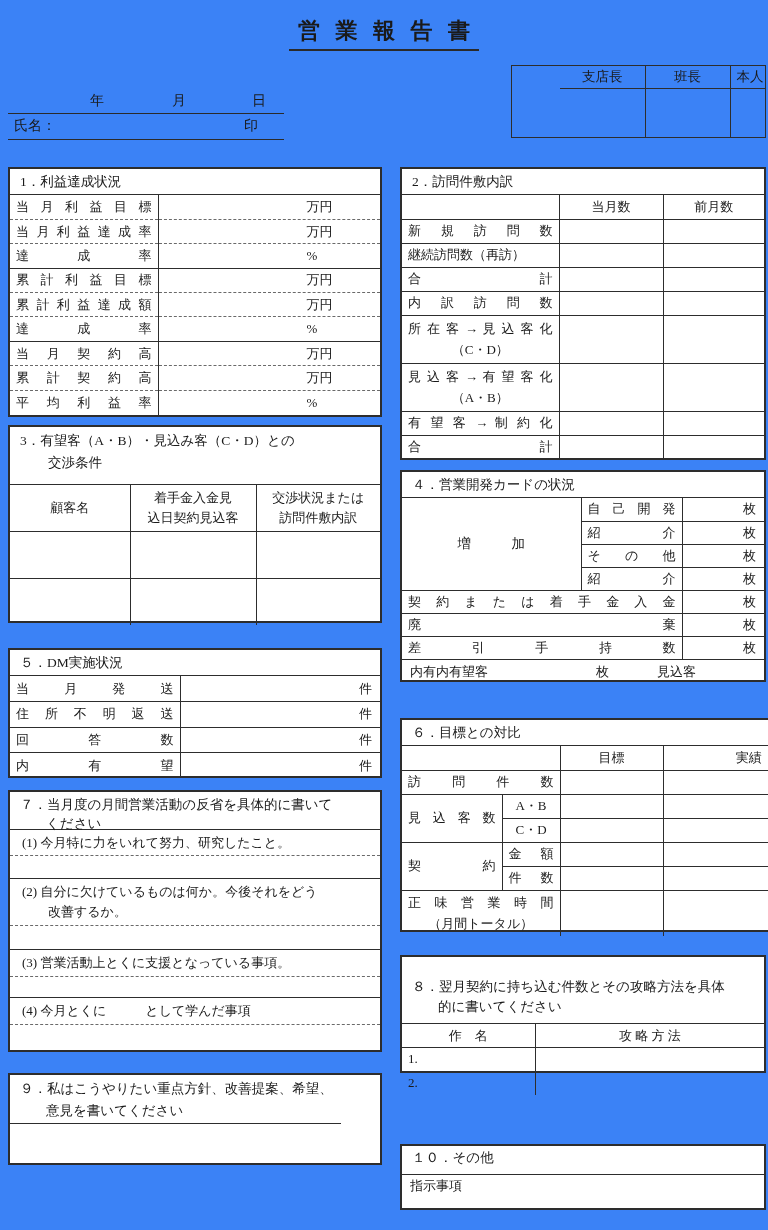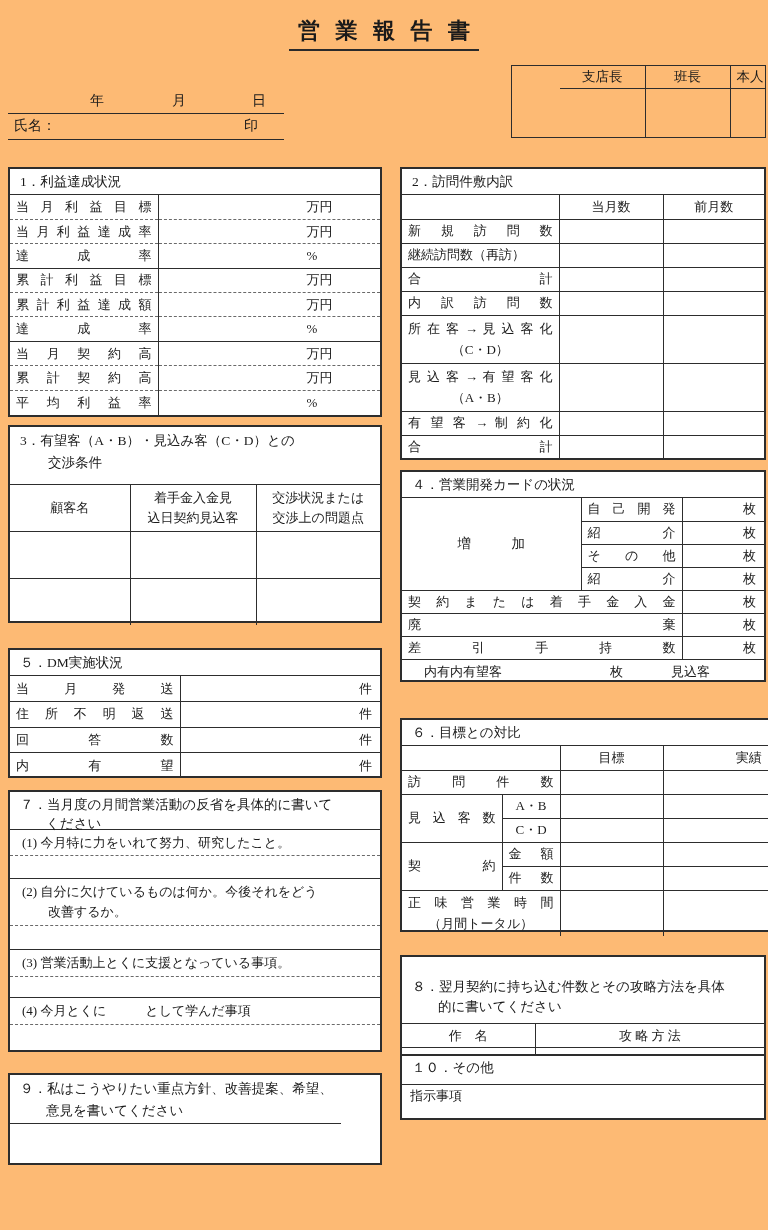--- a/index.html
+++ b/index.html
@@ -1,16 +1,16 @@
 <!DOCTYPE html>
 <html lang="ja"><head>
 <meta charset="utf-8">
 <style>
   html,body{margin:0;padding:0;background:#fff;}
-  .page{position:relative;width:768px;height:1230px;background:#fdba74;overflow:hidden;
+  .page{position:relative;width:768px;height:1230px;background:#3b82f6;overflow:hidden;
         font-family:"Liberation Serif","DejaVu Serif",serif;color:#1a1a1a;}
 
   
   .sec{position:absolute;border:2px solid #2d2d2d;box-sizing:border-box;background:#fff;}
   .sec-title{font-size:13.5px;line-height:20px;padding:3px 8px 2px 10px;
              border-bottom:1.5px solid #2d2d2d;white-space:nowrap;}
 
   
   table{border-collapse:collapse;width:100%;table-layout:fixed;}
   td,th{font-size:13px;font-weight:normal;padding:0 6px;vertical-align:middle;
@@ -40,21 +40,21 @@
   #sec3 .t2{display:block;margin-left:28px;}
   #sec3 tr.head{height:46px;}
   #sec3 tr.body{height:47px;}
 
   
   #sec4{left:400px;top:470px;width:366px;height:212px;}
   #sec4 tr{height:23px;}
   #sec4 tr.bot{height:25px;}
   .inc{text-align:center;font-size:13.5px;}
   .flexrow{display:flex;align-items:center;height:100%;font-size:13px;}
-  .flexrow .fs1{margin-left:16px;}
+  .flexrow .fs1{margin-left:2px;}
   .flexrow .fs2{margin-left:108px;}
   .flexrow .fs3{margin-left:48px;}
 
   
   #sec5{left:8px;top:648px;width:374px;height:130px;}
   #sec5 tr{height:25.6px;}
   .valr{text-align:right;padding-right:8px;}
 
   
   #sec6{left:400px;top:718px;width:436px;height:214px;}
@@ -79,21 +79,21 @@
   #sec8 tr{height:23.5px;}
 
   
   #sec9{left:8px;top:1073px;width:374px;height:92px;display:flex;flex-direction:row;}
   .s9-title{font-size:13.5px;line-height:22px;padding:3px 8px 1px 10px;
             border-bottom:1.5px solid #2d2d2d;height:49px;box-sizing:border-box;}
   .s9-title .t2{display:block;margin-left:26px;}
   .blankfill{flex:1;}
 
   
-  #sec10{left:400px;top:1054px;width:366px;height:66px;display:flex;flex-direction:column;}
+  #sec10{left:400px;top:1144px;width:366px;height:66px;display:flex;flex-direction:column;}
   #sec10 .sec-title{height:23px;line-height:17px;}
   #sec10 .content{font-size:13px;padding:2px 8px;flex:1;}
 
   
   .main-title{position:absolute;left:50%;top:16px;transform:translateX(-50%);
               font-size:22px;font-weight:bold;letter-spacing:5px;
               padding:0 4px 3px 9px;border-bottom:2px solid #2a2a2a;white-space:nowrap;}
   .date-line{position:absolute;left:8px;top:90px;width:276px;height:23px;
              border-bottom:1.5px solid #2a2a2a;font-size:14px;}
   .date-line span{position:absolute;top:2px;}
@@ -273,21 +273,21 @@
         </colgroup>
       <tbody>
           <tr class="rs head">
         <th class="br ctr">顧客名</th>
         <th class="br ctr">
           <div class="l2">着手金入金見</div>
           <div class="l2">込日契約見込客</div>
         </th>
         <th class="ctr">
           <div class="l2">交渉状況または</div>
-          <div class="l2">交渉上の問題点</div>
+          <div class="l2">訪問件敷内訳</div>
         </th>
       </tr>
       <tr class="rs body">
             <td class="br"></td>
             <td class="br"></td>
             <td></td>
           </tr>
       <tr class="rn body">
             <td class="br"></td>
             <td class="br"></td>

